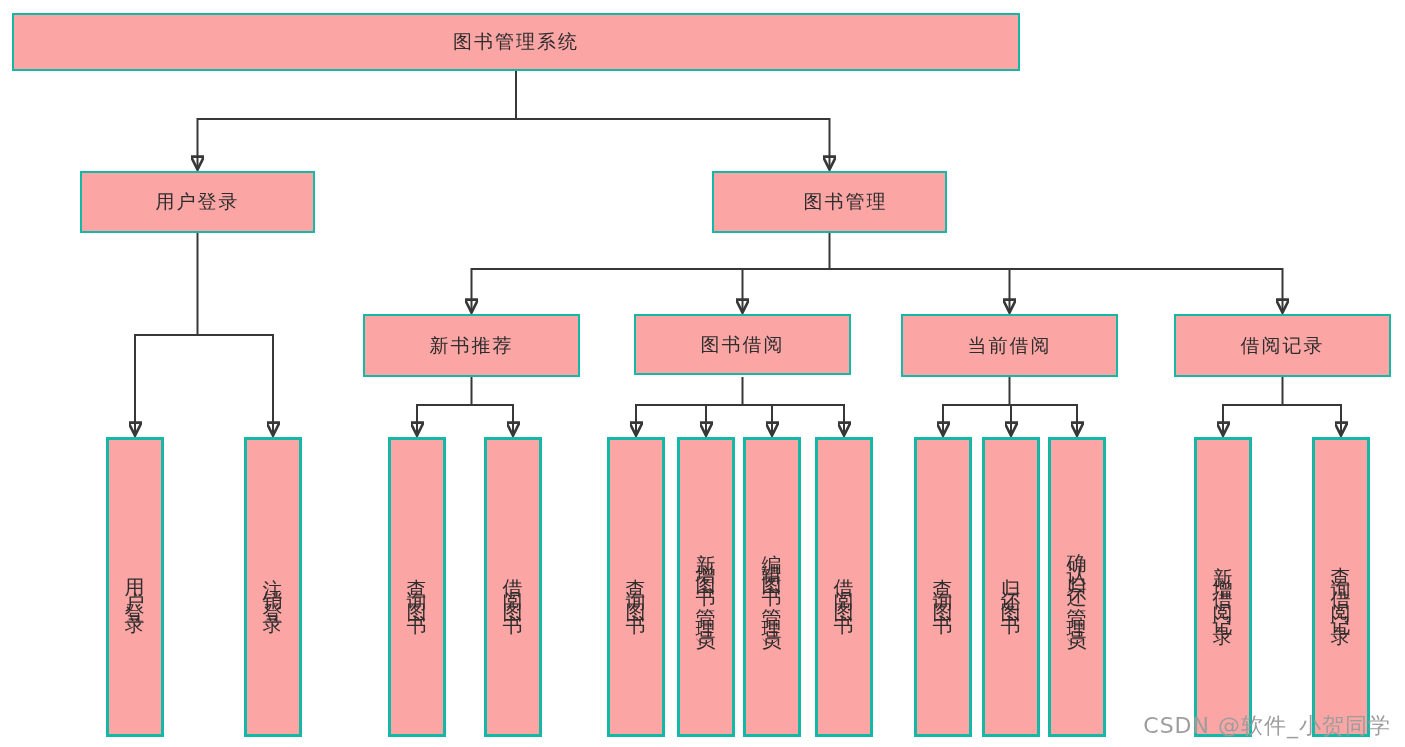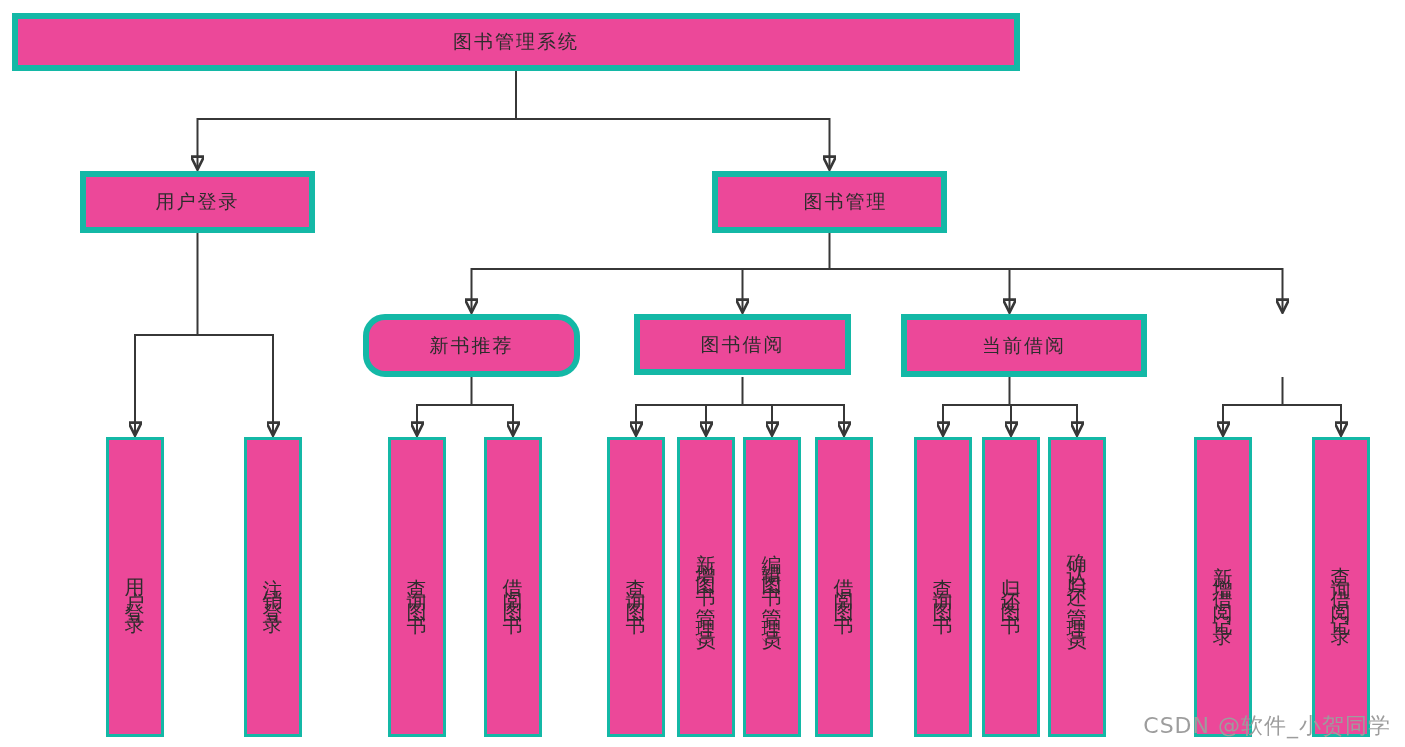--- a/index.html
+++ b/index.html
@@ -23,22 +23,22 @@
     height: 747px;
   }
   #connectors line, #connectors path {
     stroke: #373737;
     stroke-width: 2;
     fill: none;
   }
   .box {
     position: absolute;
     box-sizing: border-box;
-    background: #ec4899;
-    border: 6px solid #14b8a6;
+    background: #fca5a5;
+    border: 2px solid #14b8a6;
     display: flex;
     align-items: center;
     justify-content: center;
     color: #2d2d2d;
     font-size: 19px;
     letter-spacing: 2px;
     white-space: nowrap;
   }
   .vbox {
     border-width: 3px;
@@ -108,23 +108,24 @@
     <line x1="1223" y1="405" x2="1341" y2="405"></line>
     <line x1="1223" y1="404" x2="1223" y2="435" marker-end="url(#arrow)"></line>
     <line x1="1341" y1="404" x2="1341" y2="435" marker-end="url(#arrow)"></line>
   </svg>
 
   <div class="box" style="left:12px; top:13px; width:1008px; height:58px;">图书管理系统</div>
 
   <div class="box" style="left:80px; top:171px; width:235px; height:62px;">用户登录</div>
   <div class="box" style="left:712px; top:171px; width:235px; height:62px;padding-left:32px;">图书管理</div>
 
-  <div class="box" style="left:363px; top:314px; width:217px; height:63px;border-radius:22px;">新书推荐</div>
+  <div class="box" style="left:363px; top:314px; width:217px; height:63px;">新书推荐</div>
   <div class="box" style="left:634px; top:314px; width:217px; height:61px;">图书借阅</div>
-  <div class="box" style="left:901px; top:314px; width:246px; height:63px;">当前借阅</div>
+  <div class="box" style="left:901px; top:314px; width:217px; height:63px;">当前借阅</div>
+  <div class="box" style="left:1174px; top:314px; width:217px; height:63px;">借阅记录</div>
 
   <div class="box vbox" style="left:106px; top:437px; width:58px; height:300px;">用户登录</div>
   <div class="box vbox" style="left:244px; top:437px; width:58px; height:300px;">注销登录</div>
 
   <div class="box vbox" style="left:388px; top:437px; width:58px; height:300px;">查询图书</div>
   <div class="box vbox" style="left:484px; top:437px; width:58px; height:300px;">借阅图书</div>
 
   <div class="box vbox" style="left:607px; top:437px; width:58px; height:300px;">查询图书</div>
   <div class="box vbox" style="left:677px; top:437px; width:58px; height:300px; letter-spacing:11px;">新增图书（管理员）</div>
   <div class="box vbox" style="left:743px; top:437px; width:58px; height:300px; letter-spacing:11px;">编辑图书（管理员）</div>

